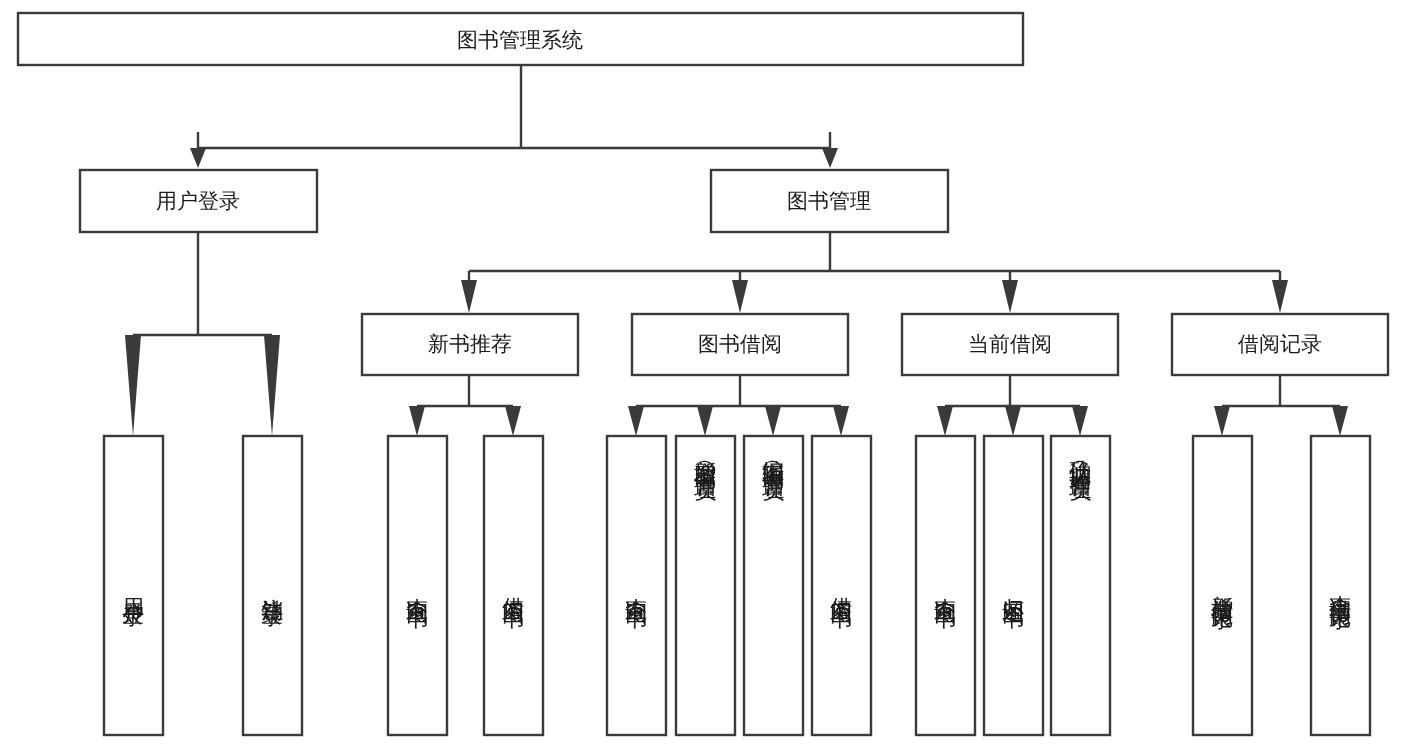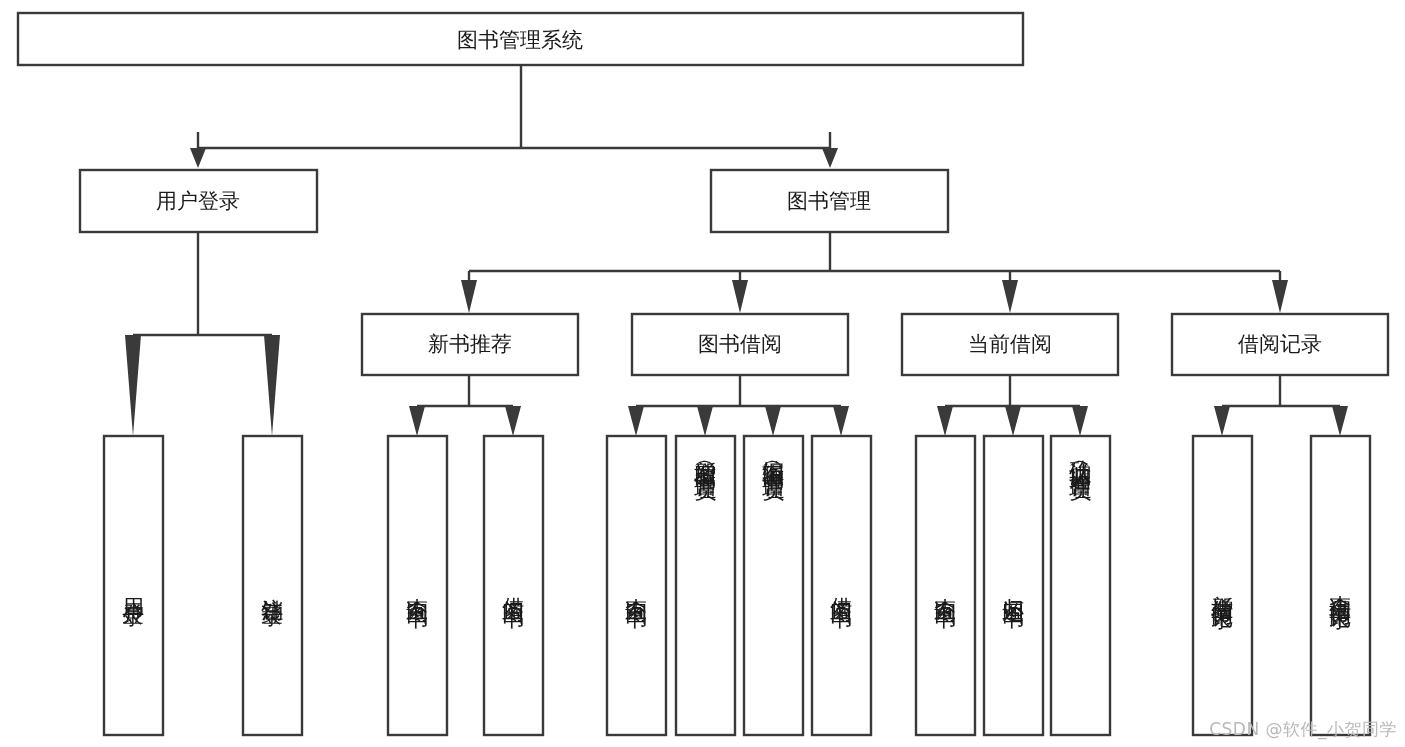--- a/index.html
+++ b/index.html
@@ -227,14 +227,13 @@
   <div class="vlabel-wrap" style="left: 1051px; top: 436px; width: 59px; height: 299px; align-items: flex-start;">
     <span class="vlabel" style="margin-top: 6px;">确认归还（管理员）</span>
   </div>
   <div class="vlabel-wrap" style="left: 1193px; top: 436px; width: 59px; height: 299px; align-items: center;">
     <span class="vlabel">新增借阅记录</span>
   </div>
   <div class="vlabel-wrap" style="left: 1311px; top: 436px; width: 59px; height: 299px; align-items: center;">
     <span class="vlabel">查询借阅记录</span>
   </div>
 
-  <div class="watermark">CSDN @软件_小贺同学</div>
 </div>
 
 </body></html>

